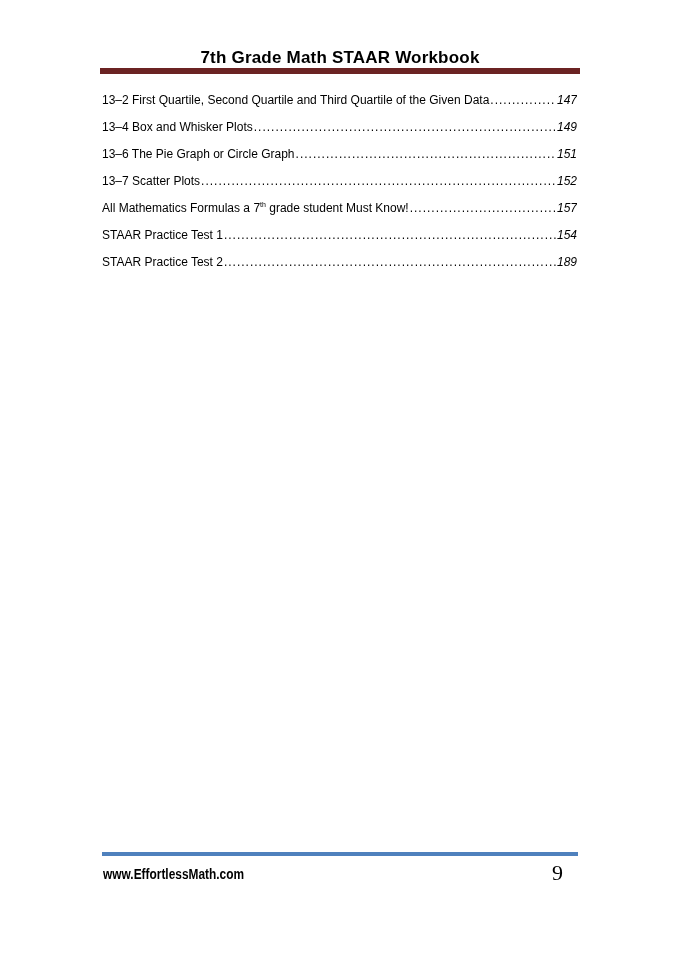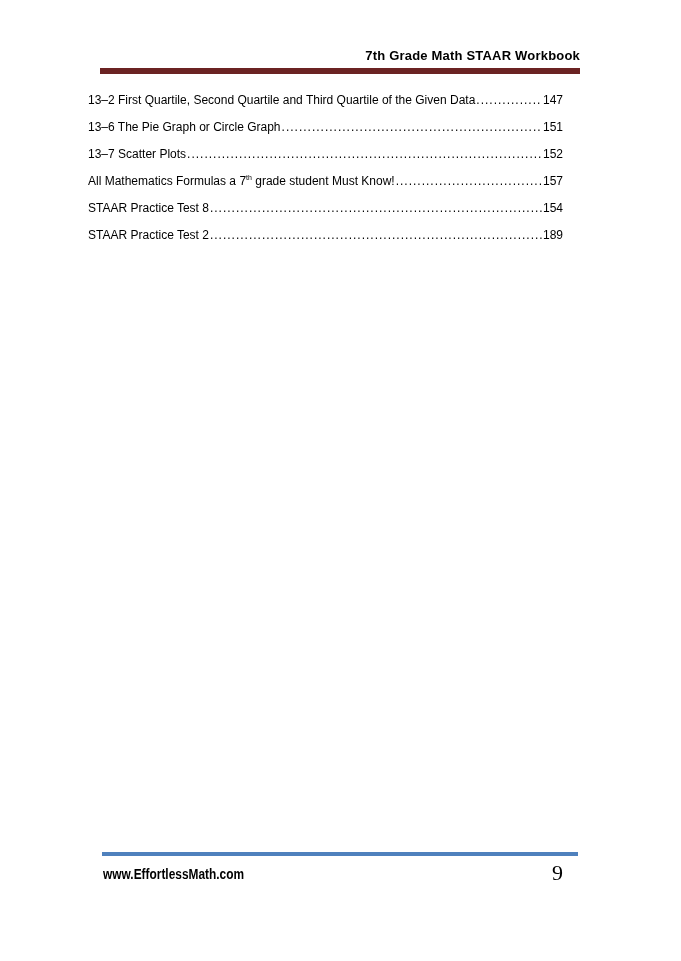--- a/index.html
+++ b/index.html
@@ -1,38 +1,38 @@
 <!DOCTYPE html>
 <html><head>
 <meta charset="utf-8">
 <style>
   html, body { margin: 0; padding: 0; }
   body {
     width: 681px; height: 961px; background: #ffffff; position: relative; overflow: hidden;
     font-family: "Liberation Sans", "DejaVu Sans", sans-serif; color: #000;
   }
   .header-title {
-    position: absolute; top: 48px; left: 100px; width: 480px; text-align: right;
-    font-size: 13px; font-weight: bold; letter-spacing: 0.2px;
+    position: absolute; top: 48px; left: 100px; width: 480px; text-align: center;
+    font-size: 17px; font-weight: bold; letter-spacing: 0.2px;
   }
   .header-rule {
     position: absolute; top: 68px; left: 100px; width: 480px; height: 6px; background: #6b2323;
   }
-  .toc { position: absolute; top: 93px; left: 88px; width: 475px; }
+  .toc { position: absolute; top: 93px; left: 102px; width: 475px; }
   .toc-row {
     display: flex; align-items: baseline; height: 27px; font-size: 12px; white-space: nowrap; overflow: hidden;
   }
   .toc-label { flex: 0 0 auto; }
   .toc-leader {
     flex: 1 1 auto; overflow: hidden; margin: 0 1px; letter-spacing: 1px;
   }
   .toc-leader::after {
     content: "........................................................................................................................................................................................................";
   }
-  .toc-page { flex: 0 0 auto; }
+  .toc-page { flex: 0 0 auto; font-style: italic; }
   sup { font-size: 7px; line-height: 0; }
   .footer-rule {
     position: absolute; top: 852px; left: 102px; width: 476px; height: 4px; background: #4f81bd;
   }
   .footer-url {
     position: absolute; top: 866px; left: 103px; font-size: 14px; font-weight: bold;
     font-family: "Liberation Sans Narrow", "Liberation Sans", sans-serif; transform: scaleX(0.85); transform-origin: left;
   }
   .footer-page {
     position: absolute; top: 860px; left: 552px; font-size: 22px;
@@ -45,36 +45,41 @@
 <div class="header-title">7th Grade Math STAAR Workbook</div>
 <div class="header-rule"></div>
 
 <div class="toc">
   <div class="toc-row">
     <span class="toc-label">13–2 First Quartile, Second Quartile and Third Quartile of the Given Data</span>
     <span class="toc-leader"></span>
     <span class="toc-page">147</span>
   </div>
   <div class="toc-row">
+    <span class="toc-label">13–4 Box and Whisker Plots</span>
+    <span class="toc-leader"></span>
+    <span class="toc-page">149</span>
+  </div>
+  <div class="toc-row">
     <span class="toc-label">13–6 The Pie Graph or Circle Graph</span>
     <span class="toc-leader"></span>
     <span class="toc-page">151</span>
   </div>
   <div class="toc-row">
     <span class="toc-label">13–7 Scatter Plots</span>
     <span class="toc-leader"></span>
     <span class="toc-page">152</span>
   </div>
   <div class="toc-row">
     <span class="toc-label"><span>All Mathematics Formulas a 7</span><sup>th</sup><span> grade student Must Know!</span></span>
     <span class="toc-leader"></span>
     <span class="toc-page">157</span>
   </div>
   <div class="toc-row">
-    <span class="toc-label">STAAR Practice Test 8</span>
+    <span class="toc-label">STAAR Practice Test 1</span>
     <span class="toc-leader"></span>
     <span class="toc-page">154</span>
   </div>
   <div class="toc-row">
     <span class="toc-label">STAAR Practice Test 2</span>
     <span class="toc-leader"></span>
     <span class="toc-page">189</span>
   </div>
 </div>
 

